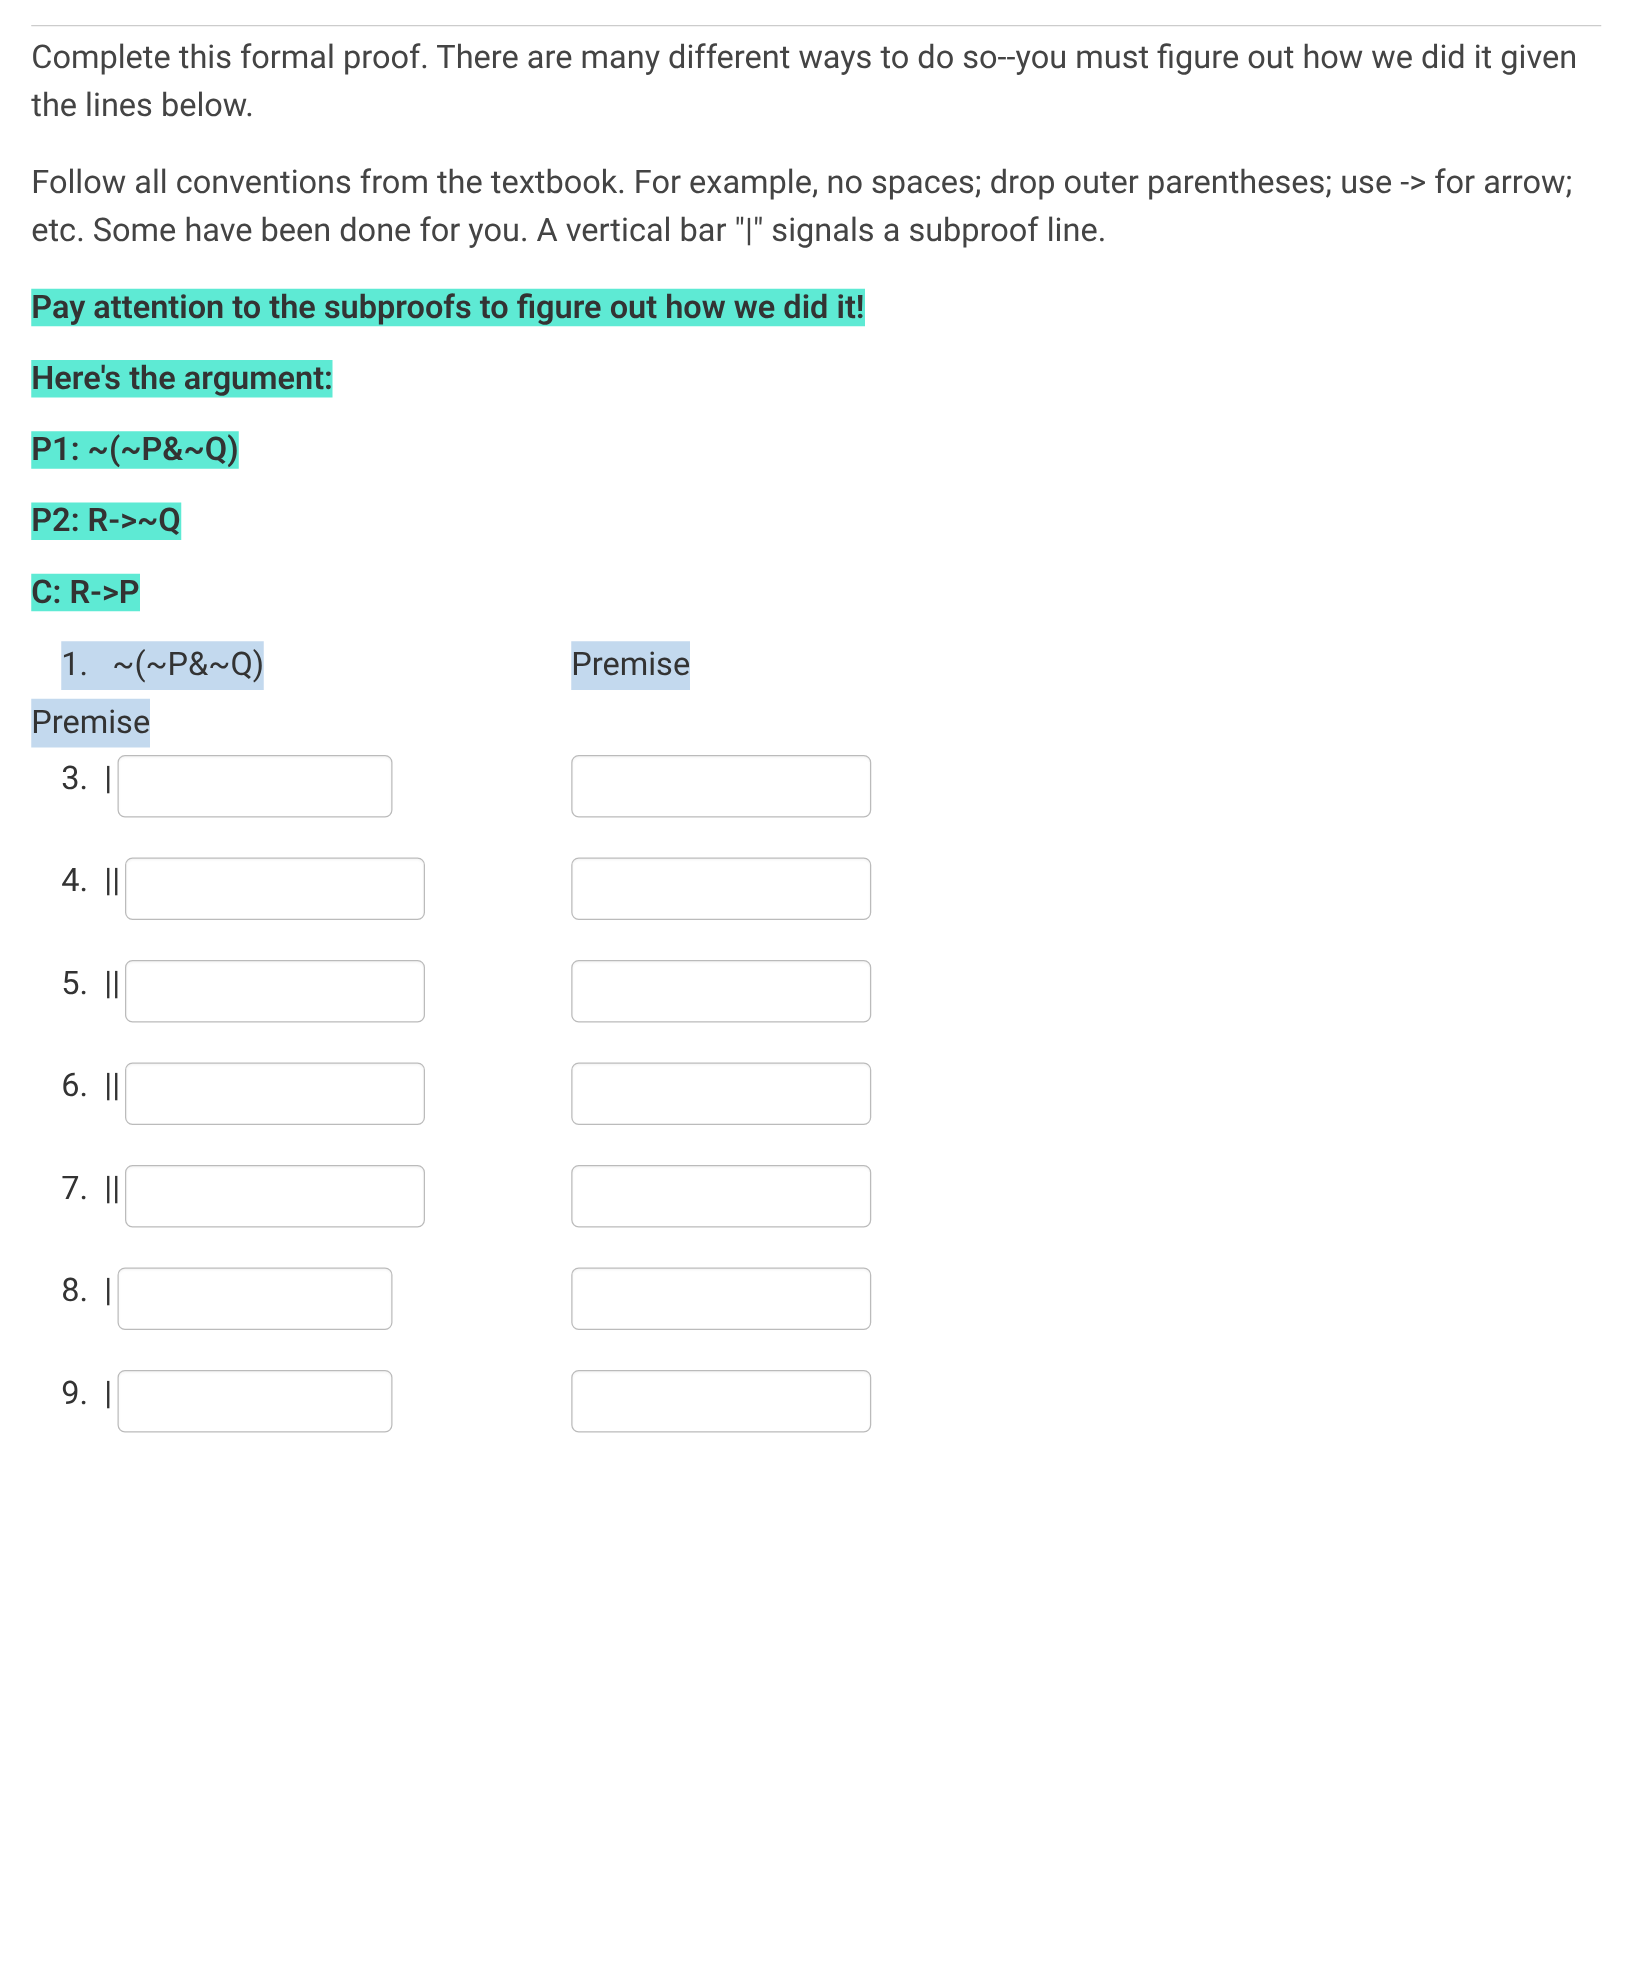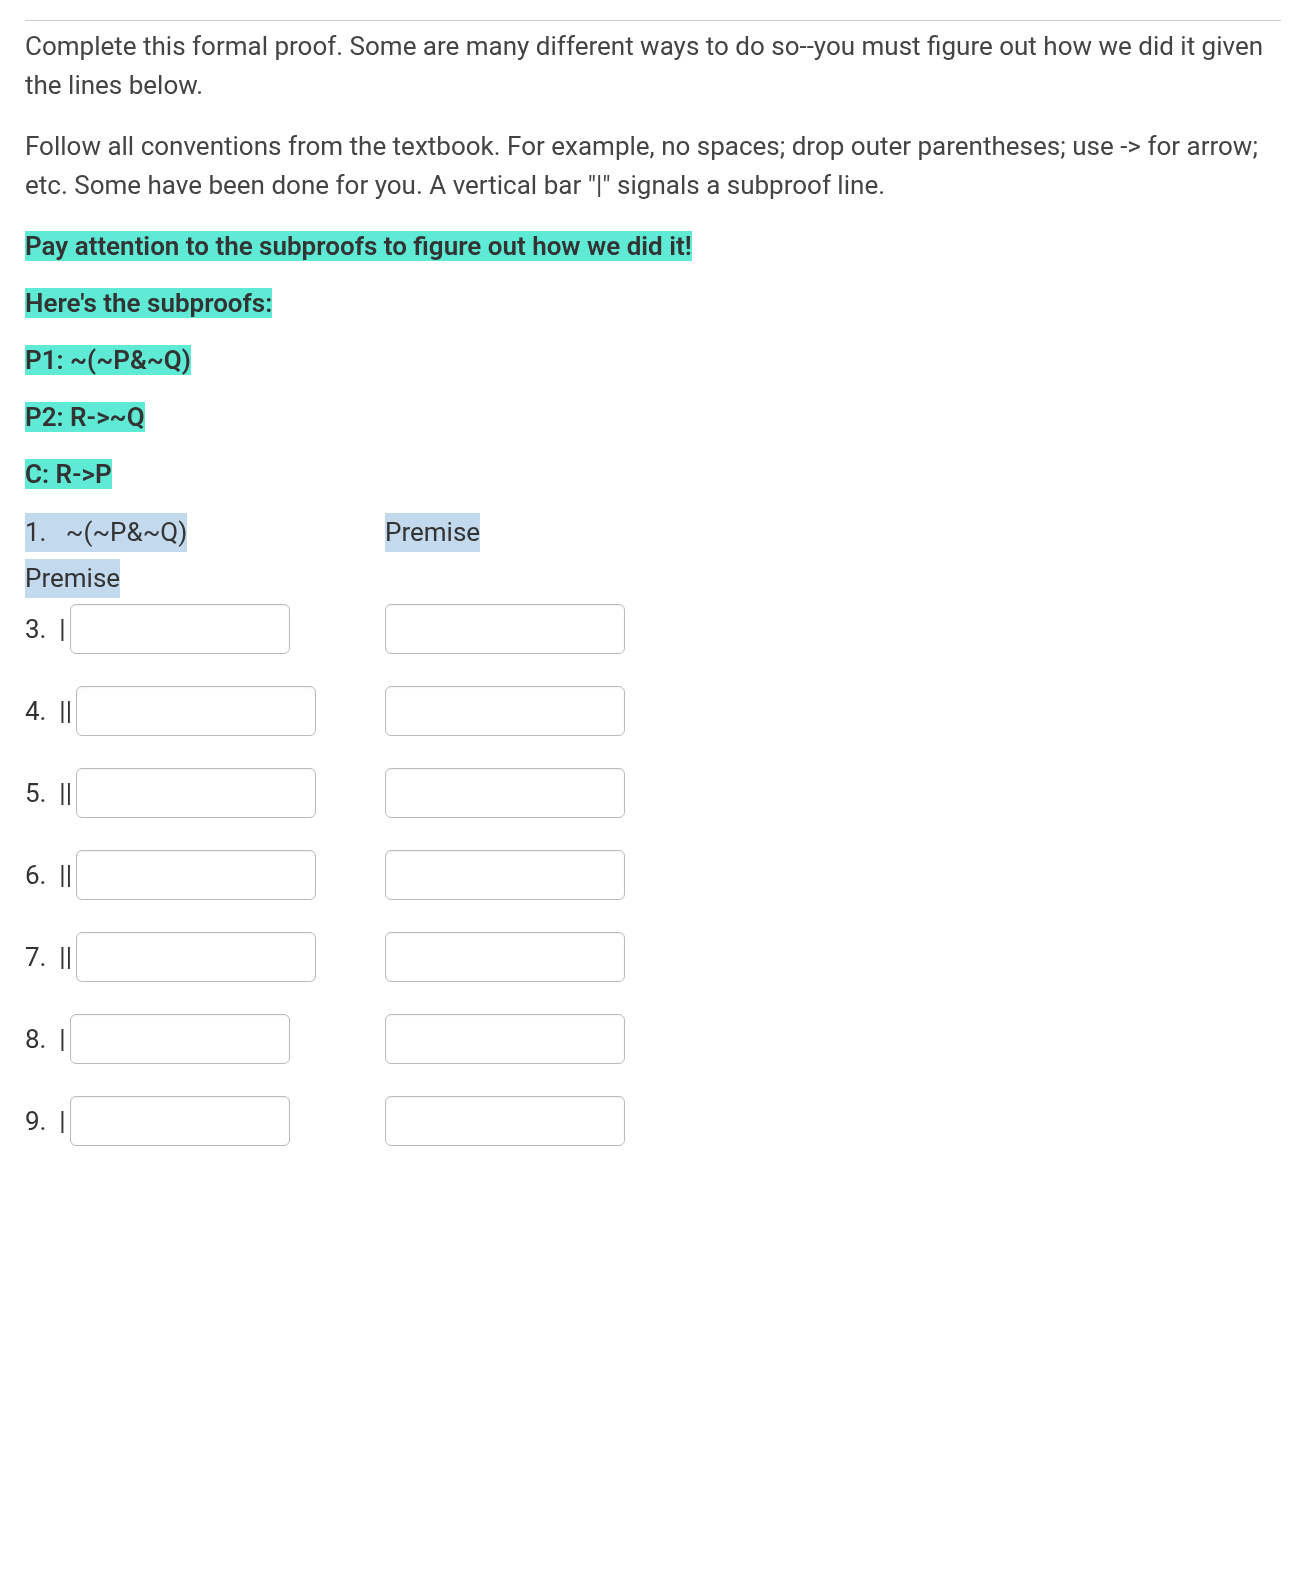--- a/index.html
+++ b/index.html
@@ -41,23 +41,24 @@
     .proof-row {
       display: flex;
       align-items: center;
       min-height: 40px;
       margin-bottom: 6px;
     }
     .proof-row.input-row {
       margin-bottom: 32px;
     }
     .proof-left {
-      width: 360px;
+      width: 408px;
       display: flex;
-      align-items: center;
+      align-items: flex-start;
+      margin-left: 24px;
     }
     .proof-right {
       width: 260px;
       display: flex;
       align-items: flex-end;
     }
     input.proof-input {
       height: 50px;
       font-size: 22px;
       border: 1px solid #bbb;
@@ -77,30 +78,30 @@
     }
     .static-text {
       white-space: pre;
     }
   </style>
 </head>
 <body>
 
 <div class="top-border"></div>
 
-<p class="intro-para">Complete this formal proof. Some are many different ways to do so--you must figure out how we did it given the lines below.</p>
+<p class="intro-para">Complete this formal proof. There are many different ways to do so--you must figure out how we did it given the lines below.</p>
 
 <p class="intro-para">Follow all conventions from the textbook. For example, no spaces; drop outer parentheses; use -&gt; for arrow; etc. Some have been done for you. A vertical bar "|" signals a subproof line.</p>
 
 <div class="highlighted-block">
   <span class="hl hl-bold">Pay attention to the subproofs to figure out how we did it!</span>
 </div>
 
 <div class="highlighted-block">
-  <span class="hl hl-bold">Here's the subproofs:</span>
+  <span class="hl hl-bold">Here's the argument:</span>
 </div>
 
 <div class="highlighted-block">
   <span class="hl hl-bold">P1: ~(~P&amp;~Q)</span>
 </div>
 
 <div class="highlighted-block">
   <span class="hl hl-bold">P2: R-&gt;~Q</span>
 </div>
 

